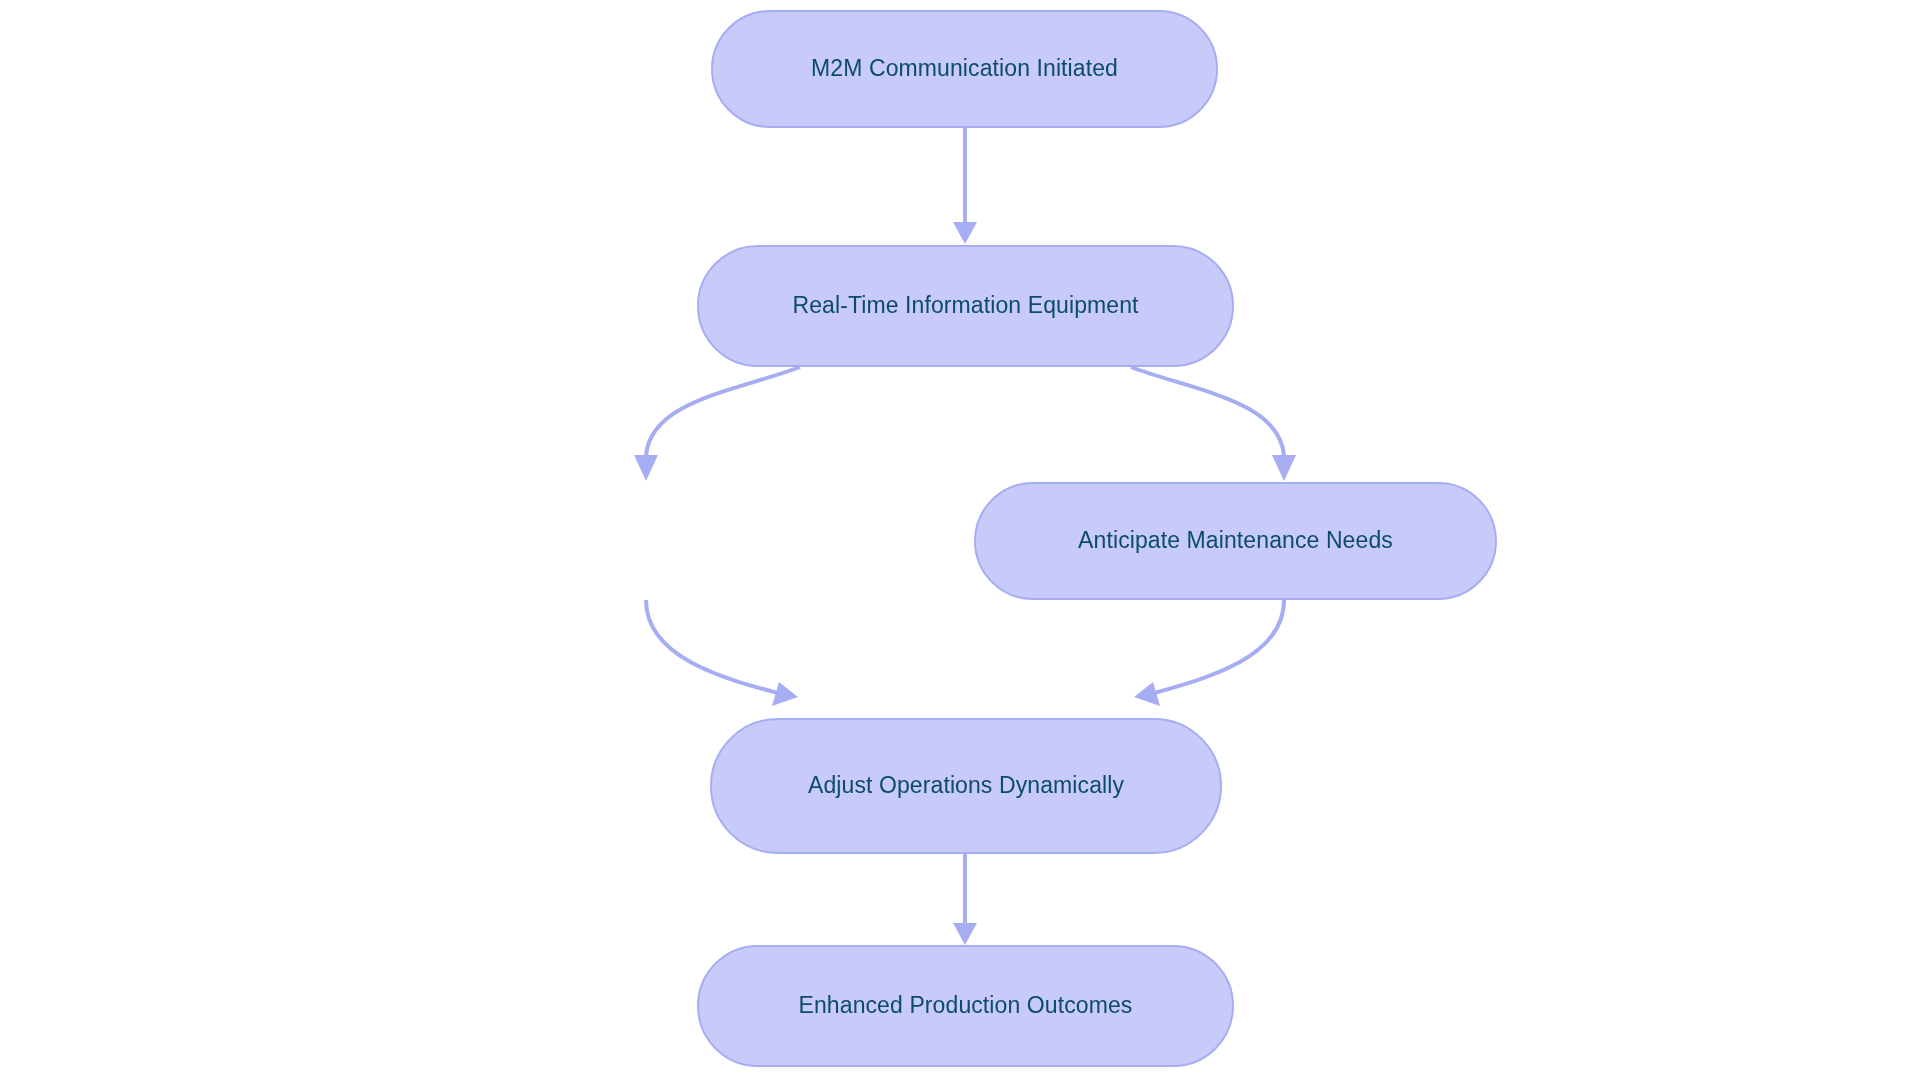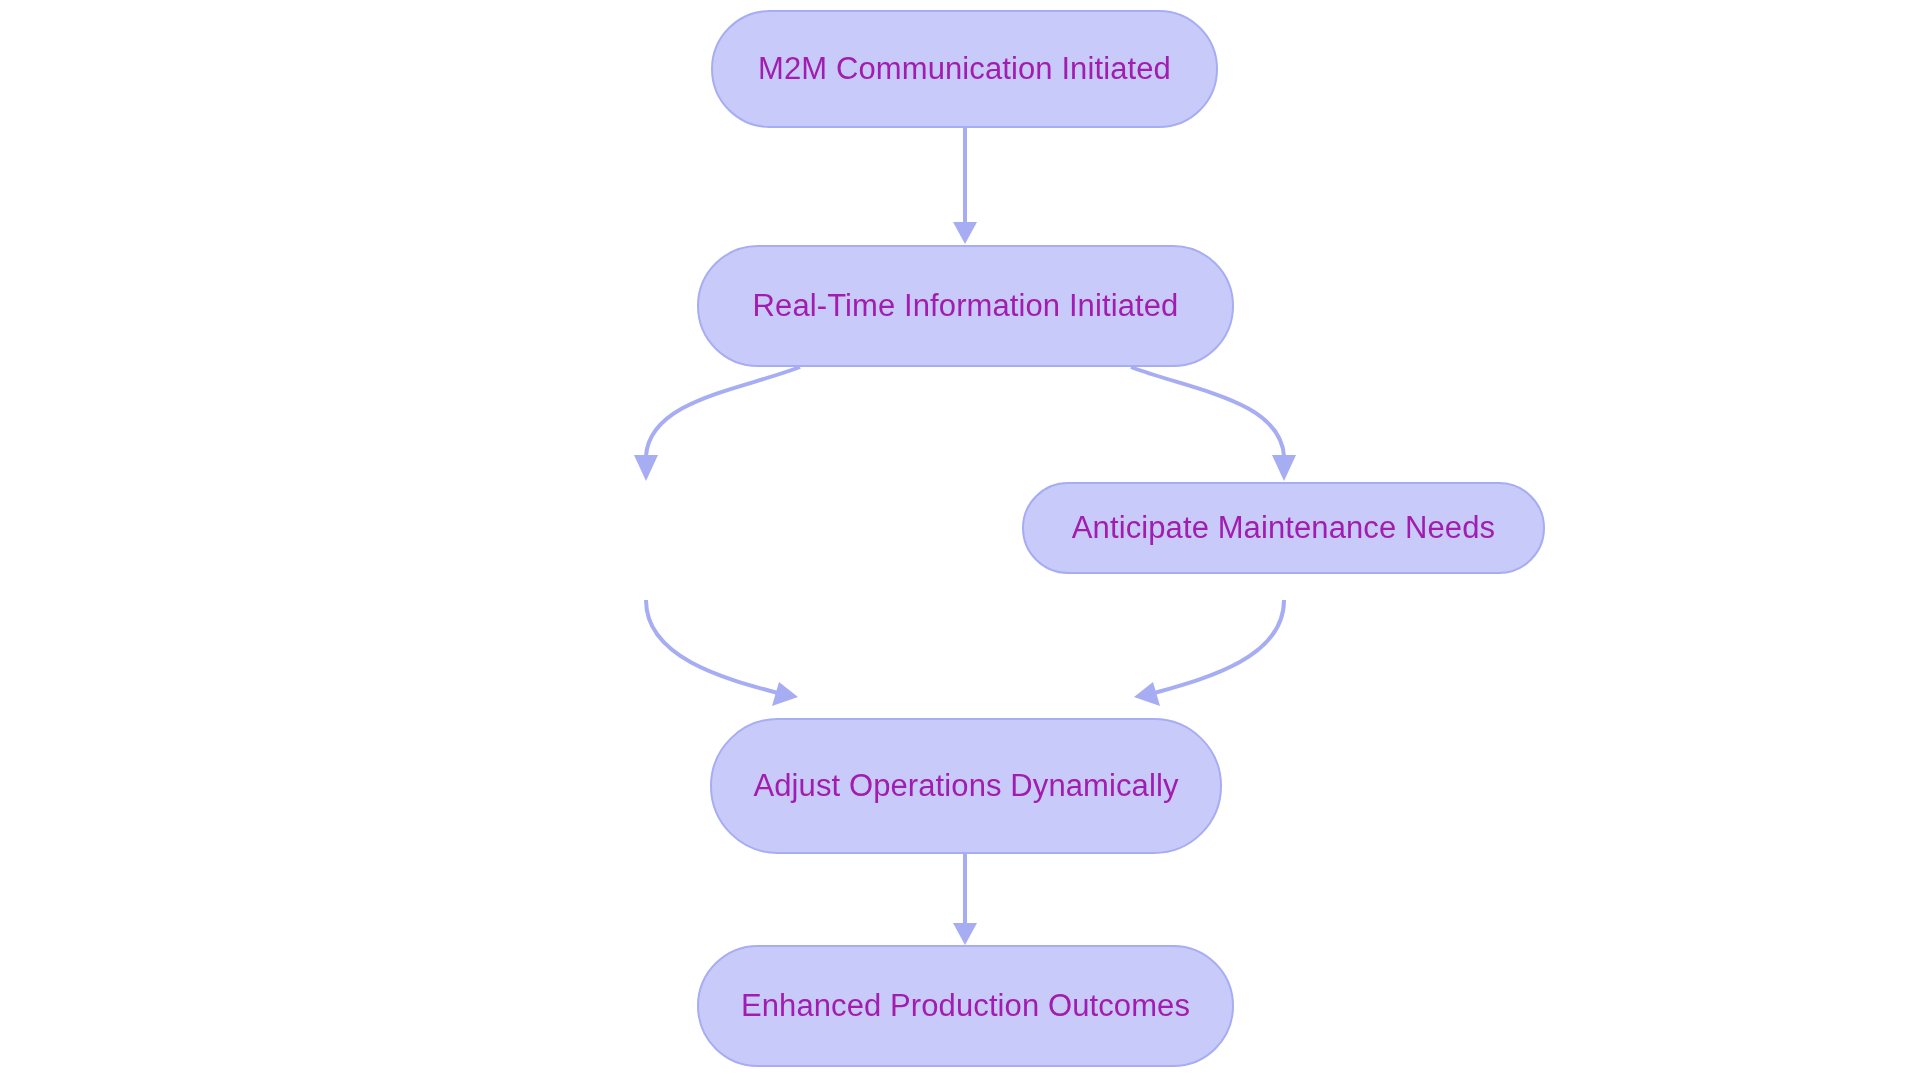--- a/index.html
+++ b/index.html
@@ -33,23 +33,23 @@
     box-sizing: border-box;
     display: flex;
     align-items: center;
     justify-content: center;
     background: #c8cbfa;
     border: 2px solid #a7adf2;
     border-radius: 999px;
     z-index: 2;
   }
   .flow-node .node-label {
-    color: #a21caf;
+    color: #0c4a6e;
     font-family: "Liberation Sans", "DejaVu Sans", sans-serif;
-    font-size: 31px;
+    font-size: 23px;
     font-weight: 400;
     letter-spacing: 0.1px;
     line-height: 1.1;
     white-space: nowrap;
     text-align: center;
     user-select: none;
   }
   .edge-path {
     fill: none;
     stroke: #a7adf2;
@@ -81,25 +81,25 @@
         <path d="M 965 830 L 965 925" class="edge-path"></path>
         <polygon points="953,923 977,923 965,945" class="edge-head"></polygon>
       </g>
   </svg>
 
   <div class="flow-node" style="left: 711px; top: 10px; width: 507px; height: 118px;">
     <span class="node-label">M2M Communication Initiated</span>
   </div>
 
   <div class="flow-node" style="left: 697px; top: 245px; width: 537px; height: 122px;">
-    <span class="node-label">Real-Time Information Initiated</span>
+    <span class="node-label">Real-Time Information Equipment</span>
   </div>
 
 
-  <div class="flow-node" style="left: 1022px; top: 482px; width: 523px; height: 92px;">
+  <div class="flow-node" style="left: 974px; top: 482px; width: 523px; height: 118px;">
     <span class="node-label">Anticipate Maintenance Needs</span>
   </div>
 
   <div class="flow-node" style="left: 710px; top: 718px; width: 512px; height: 136px;">
     <span class="node-label">Adjust Operations Dynamically</span>
   </div>
 
   <div class="flow-node" style="left: 697px; top: 945px; width: 537px; height: 122px;">
     <span class="node-label">Enhanced Production Outcomes</span>
   </div>

